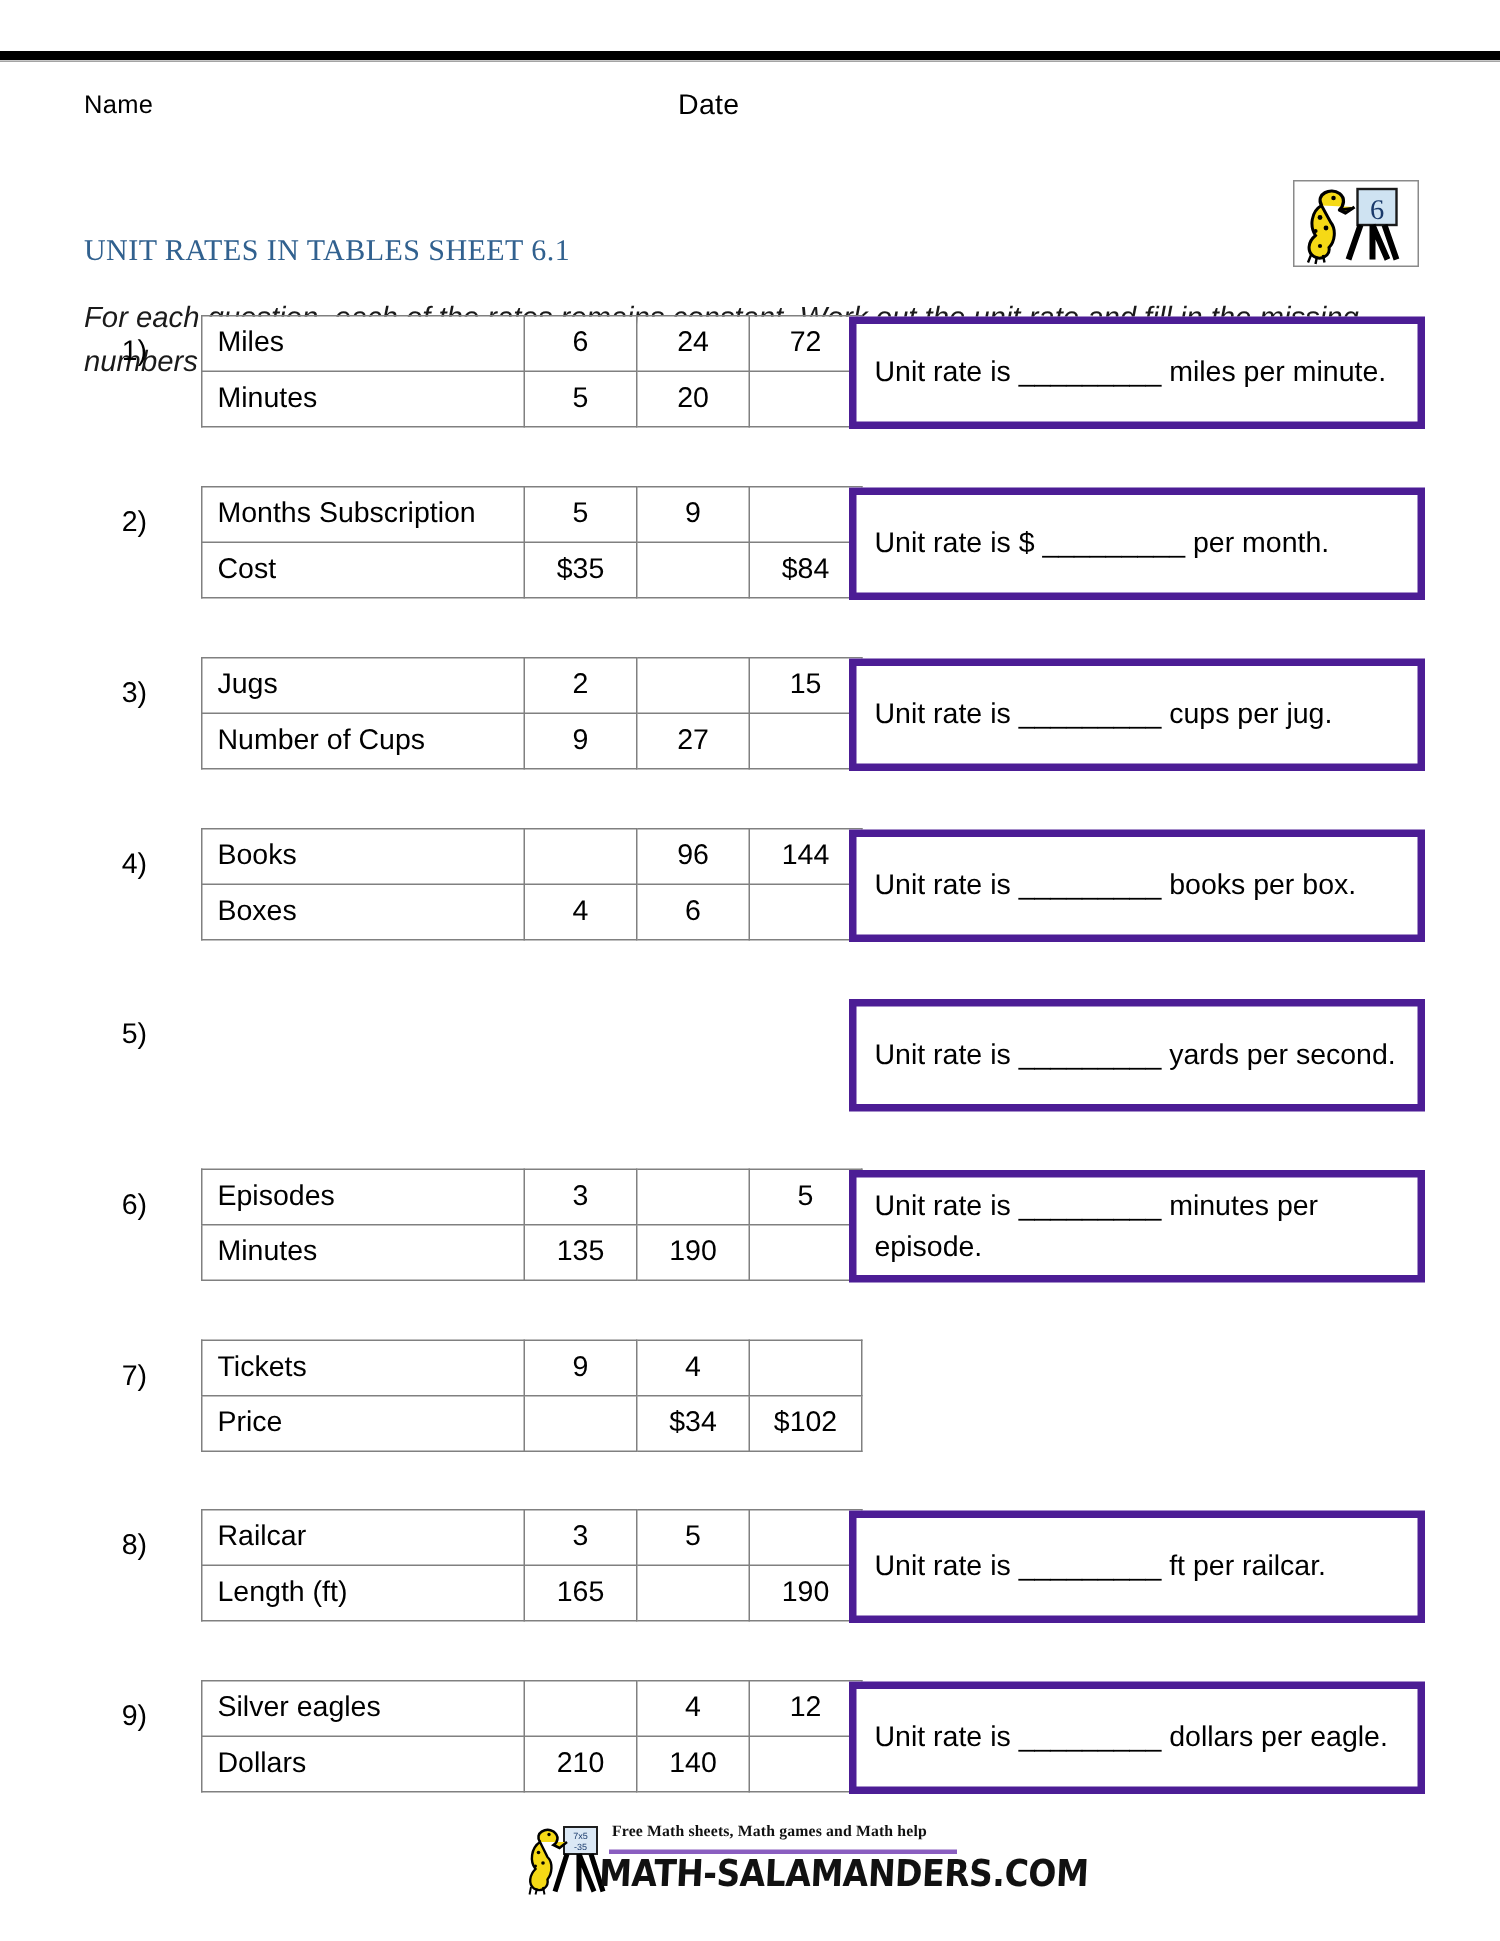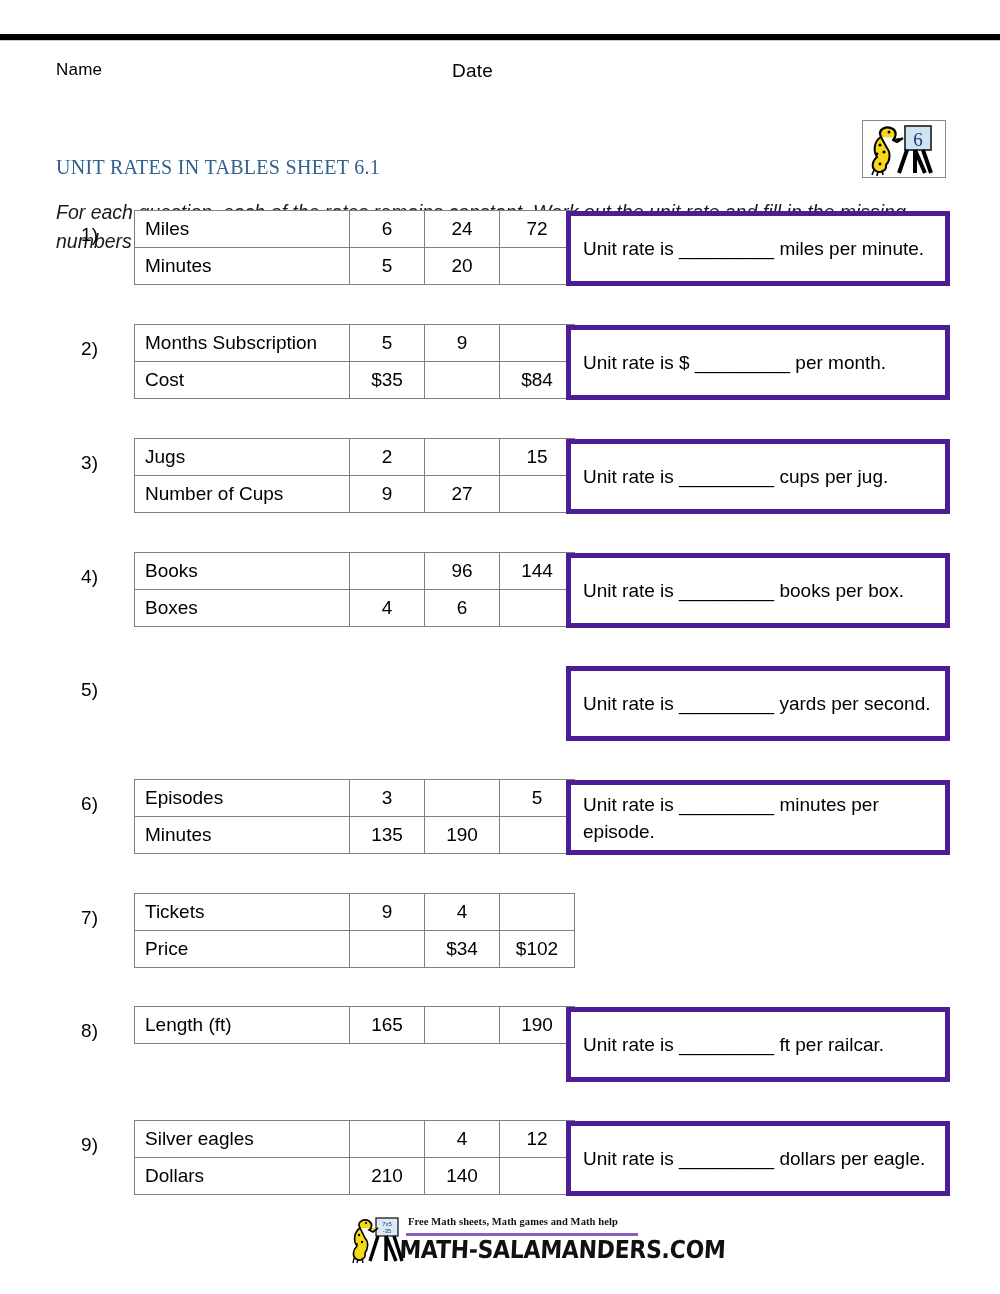--- a/index.html
+++ b/index.html
@@ -361,20 +361,26 @@
       <td class="val-cell">$102</td>
     </tr>
   </tbody>
     </table>
 </div>
 
 <div class="question" style="top:1006px">
   <div class="q-number">8)</div>
   <table class="rate-table">
     <tbody>
+        <tr>
+      <td class="label-cell">Railcar</td>
+      <td class="val-cell">3</td>
+      <td class="val-cell">5</td>
+      <td class="val-cell"></td>
+    </tr>
     <tr>
       <td class="label-cell">Length (ft)</td>
       <td class="val-cell">165</td>
       <td class="val-cell"></td>
       <td class="val-cell">190</td>
     </tr>
   </tbody>
     </table>
   <div class="answer-box">
     <span class="answer-text">Unit rate is _________ ft per railcar.</span>

